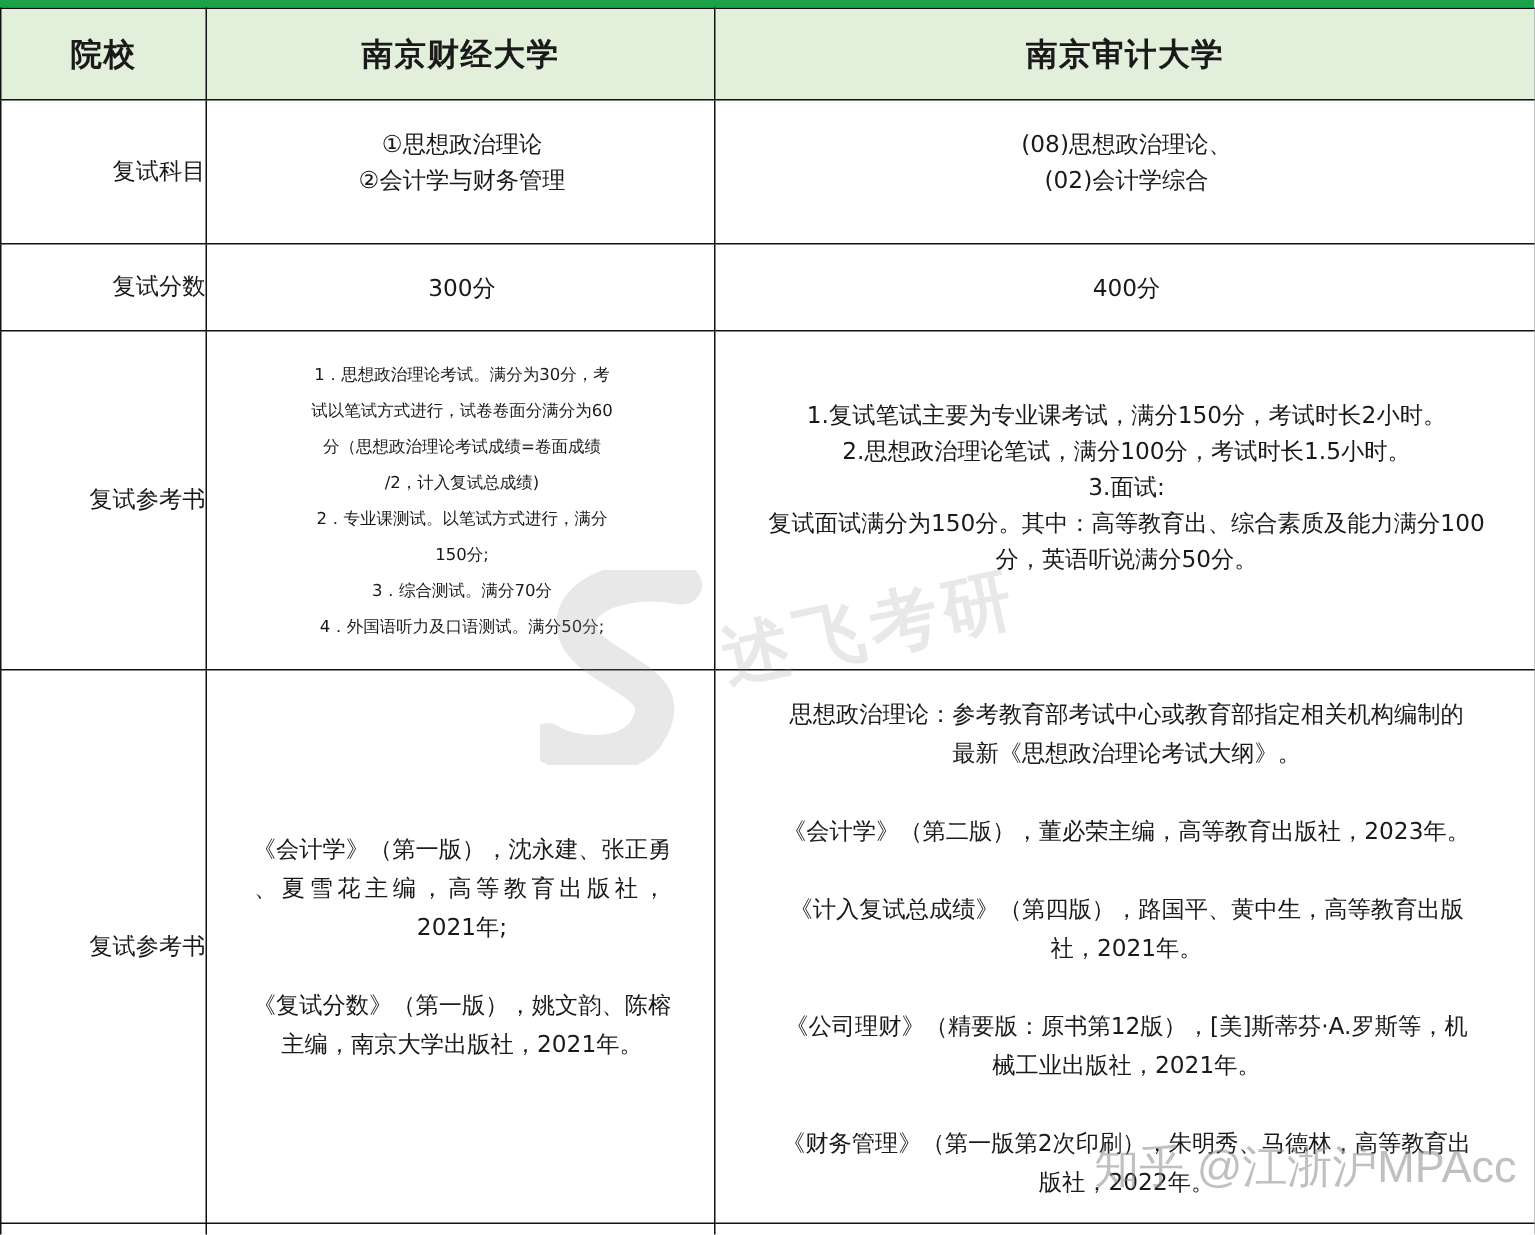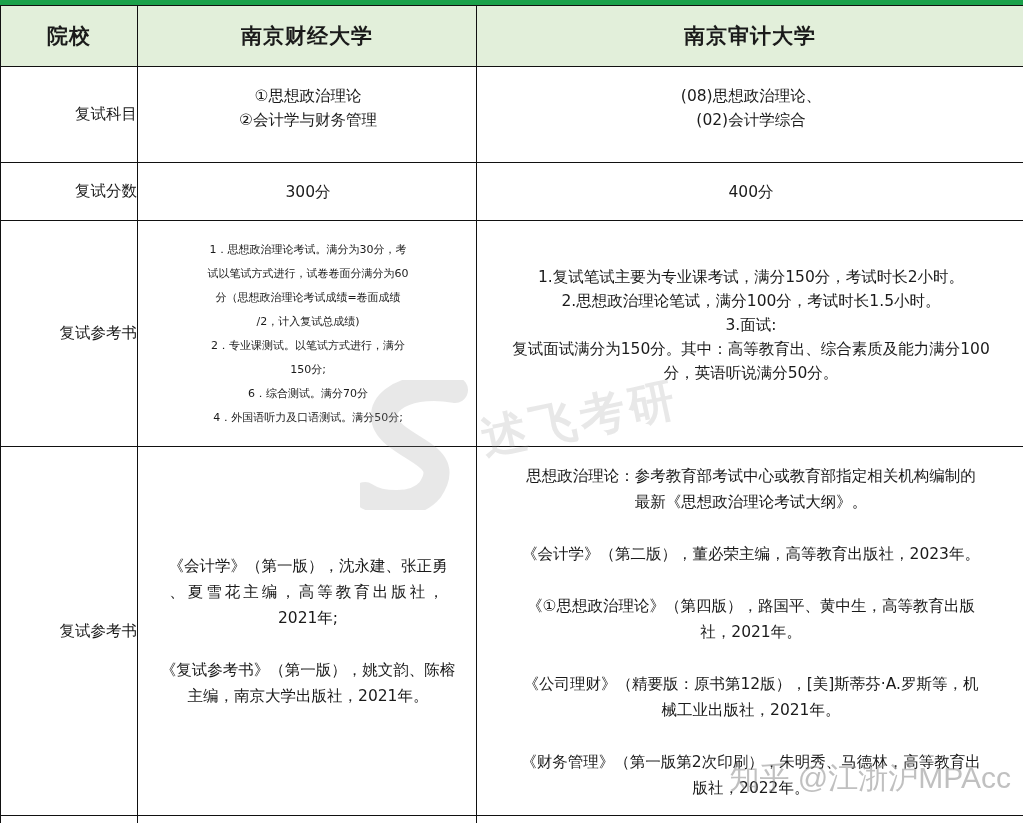--- a/index.html
+++ b/index.html
@@ -61,49 +61,49 @@
 
   <tr style="height:226px">
     <td class="label">复试参考书</td>
     <td class="content" style="font-size:11px;line-height:24px;">
       <span class="line">1．思想政治理论考试。满分为30分，考</span>
       <span class="line">试以笔试方式进行，试卷卷面分满分为60</span>
       <span class="line">分（思想政治理论考试成绩=卷面成绩</span>
       <span class="line">/2，计入复试总成绩)</span>
       <span class="line">2．专业课测试。以笔试方式进行，满分</span>
       <span class="line">150分;</span>
-      <span class="line">6．综合测试。满分70分</span>
+      <span class="line">3．综合测试。满分70分</span>
       <span class="line">4．外国语听力及口语测试。满分50分;</span>
     </td>
     <td class="content" style="padding-bottom:18px">
       <span class="line">1.复试笔试主要为专业课考试，满分150分，考试时长2小时。</span>
       <span class="line">2.思想政治理论笔试，满分100分，考试时长1.5小时。</span>
       <span class="line">3.面试:</span>
       <span class="line">复试面试满分为150分。其中：高等教育出、综合素质及能力满分100</span>
       <span class="line">分，英语听说满分50分。</span>
     </td>
   </tr>
 
   <tr style="height:369px">
     <td class="label">复试参考书</td>
     <td class="content" style="line-height:26px">
       <span class="line">《会计学》（第一版），沈永建、张正勇</span>
       <span class="line" style="letter-spacing:3px">、夏雪花主编，高等教育出版社，</span>
       <span class="line">2021年;</span>
       <span class="gap"></span>
-      <span class="line">《复试参考书》（第一版），姚文韵、陈榕</span>
+      <span class="line">《复试分数》（第一版），姚文韵、陈榕</span>
       <span class="line">主编，南京大学出版社，2021年。</span>
     </td>
     <td class="content" style="vertical-align:top;padding-top:16px;line-height:26px">
       <span class="line">思想政治理论：参考教育部考试中心或教育部指定相关机构编制的</span>
       <span class="line">最新《思想政治理论考试大纲》。</span>
       <span class="gap"></span>
       <span class="line">《会计学》（第二版），董必荣主编，高等教育出版社，2023年。</span>
       <span class="gap"></span>
-      <span class="line">《①思想政治理论》（第四版），路国平、黄中生，高等教育出版</span>
+      <span class="line">《计入复试总成绩》（第四版），路国平、黄中生，高等教育出版</span>
       <span class="line">社，2021年。</span>
       <span class="gap"></span>
       <span class="line">《公司理财》（精要版：原书第12版），[美]斯蒂芬·A.罗斯等，机</span>
       <span class="line">械工业出版社，2021年。</span>
       <span class="gap"></span>
       <span class="line">《财务管理》（第一版第2次印刷），朱明秀、马德林，高等教育出</span>
       <span class="line">版社，2022年。</span>
     </td>
   </tr>
 

